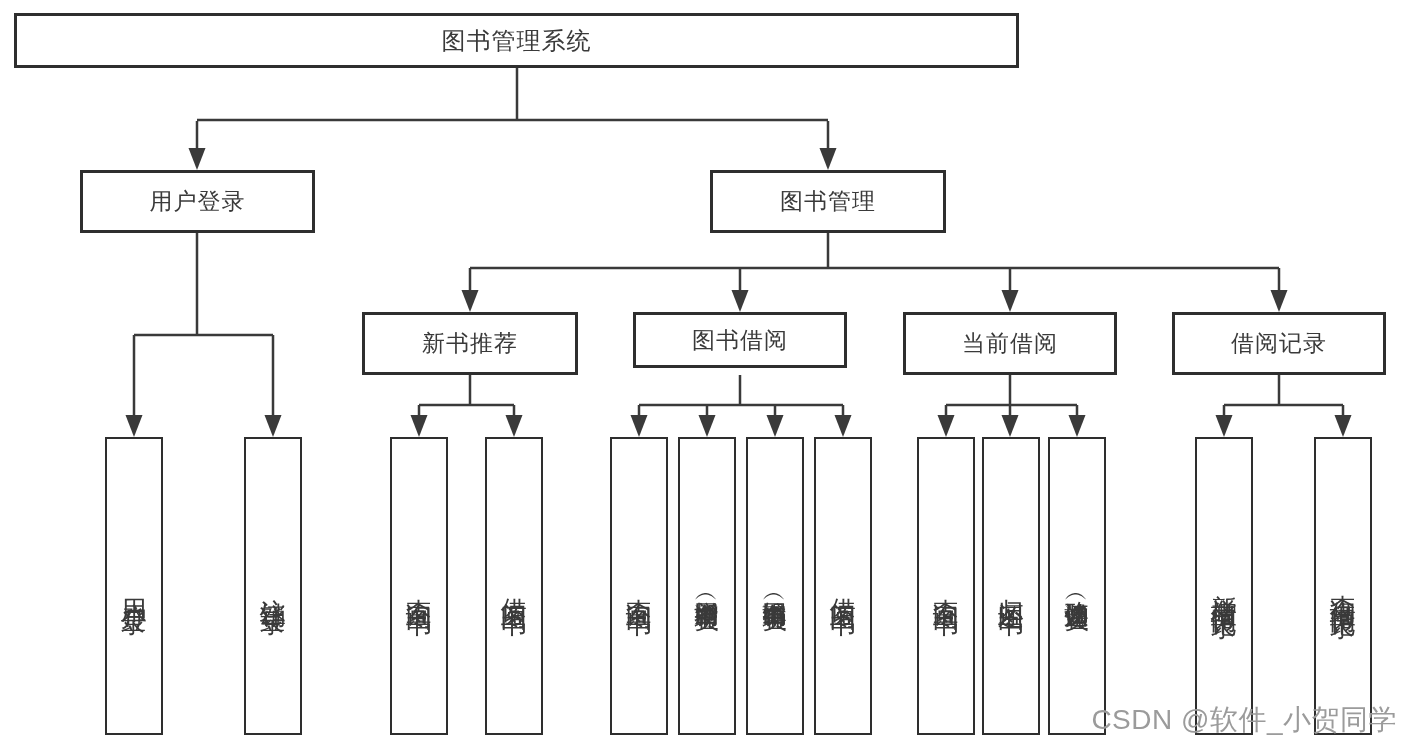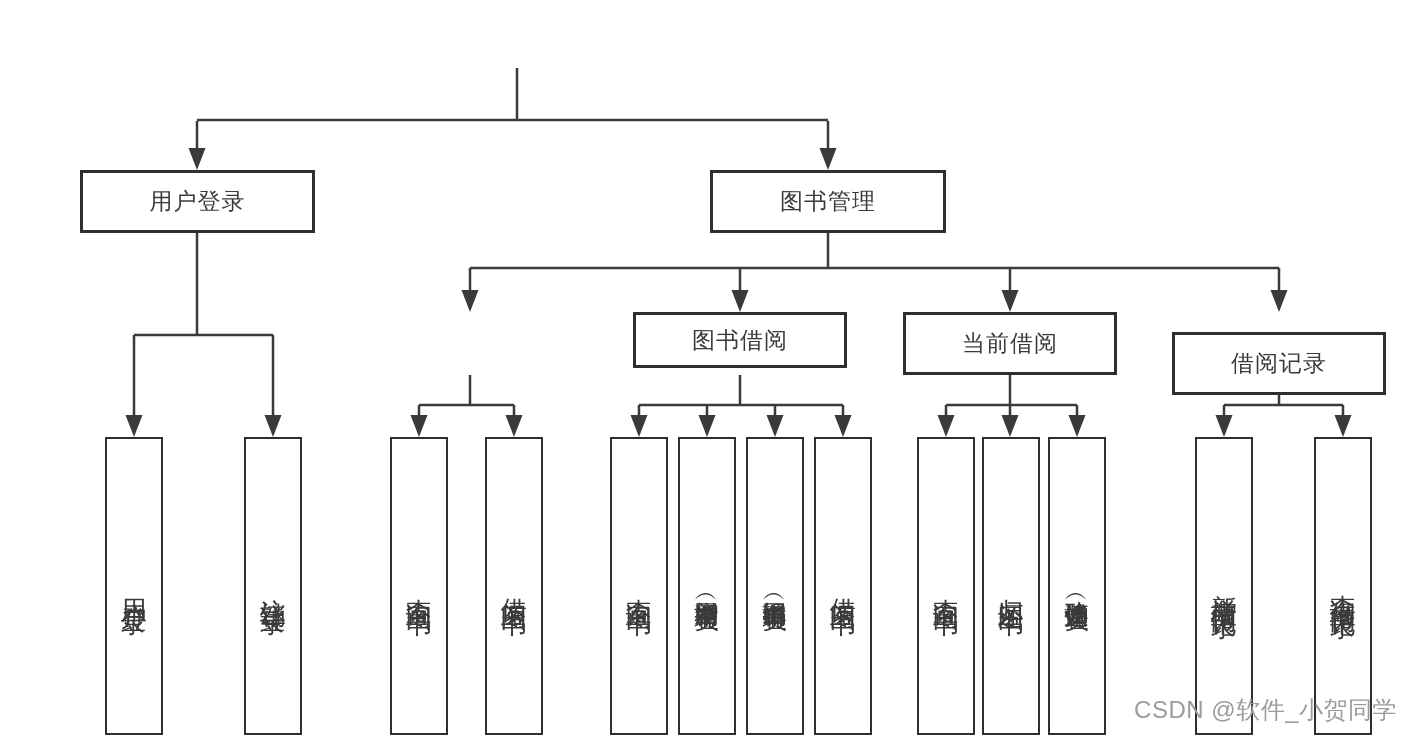--- a/index.html
+++ b/index.html
@@ -53,22 +53,22 @@
     line-height: 1.1;
   }
   .leaf.long .vtext {
     font-size: 24px;
     letter-spacing: 1px;
     line-height: 1.05;
   }
   .watermark {
     position: absolute;
     right: 8px;
-    bottom: 21px;
-    font-size: 24px;
+    bottom: 8px;
+    font-size: 28px;
     color: #9b9b9b;
     letter-spacing: 0.5px;
     z-index: 3;
     white-space: nowrap;
   }
 </style>
 </head>
 <body>
 
 <div class="canvas">
@@ -99,35 +99,41 @@
       <polygon points="766.5,415 783.5,415 775,437"></polygon>
       <polygon points="834.5,415 851.5,415 843,437"></polygon>
       <polygon points="937.5,415 954.5,415 946,437"></polygon>
       <polygon points="1001.5,415 1018.5,415 1010,437"></polygon>
       <polygon points="1068.5,415 1085.5,415 1077,437"></polygon>
       <polygon points="1215.5,415 1232.5,415 1224,437"></polygon>
       <polygon points="1334.5,415 1351.5,415 1343,437"></polygon>
     </g>
   </svg>
 
+  <div class="node root" style="left:14px; top:13px; width:1005px; height:55px;">
+    <span class="label">图书管理系统</span>
+  </div>
 
   <div class="node" style="left:80px; top:170px; width:235px; height:63px;">
     <span class="label">用户登录</span>
   </div>
   <div class="node" style="left:710px; top:170px; width:236px; height:63px;font-family:Liberation Serif, serif;">
     <span class="label">图书管理</span>
   </div>
 
+  <div class="node" style="left:362px; top:312px; width:216px; height:63px;">
+    <span class="label">新书推荐</span>
+  </div>
   <div class="node" style="left:633px; top:312px; width:214px; height:56px;">
     <span class="label">图书借阅</span>
   </div>
   <div class="node" style="left:903px; top:312px; width:214px; height:63px;">
     <span class="label">当前借阅</span>
   </div>
-  <div class="node" style="left:1172px; top:312px; width:214px; height:63px;margin-top:20px;">
+  <div class="node" style="left:1172px; top:312px; width:214px; height:63px;">
     <span class="label">借阅记录</span>
   </div>
 
   <div class="node leaf" style="left:105px; top:437px; width:58px; height:298px;">
     <span class="vtext">用户登录</span>
   </div>
   <div class="node leaf" style="left:244px; top:437px; width:58px; height:298px;">
     <span class="vtext">注销登录</span>
   </div>
 

